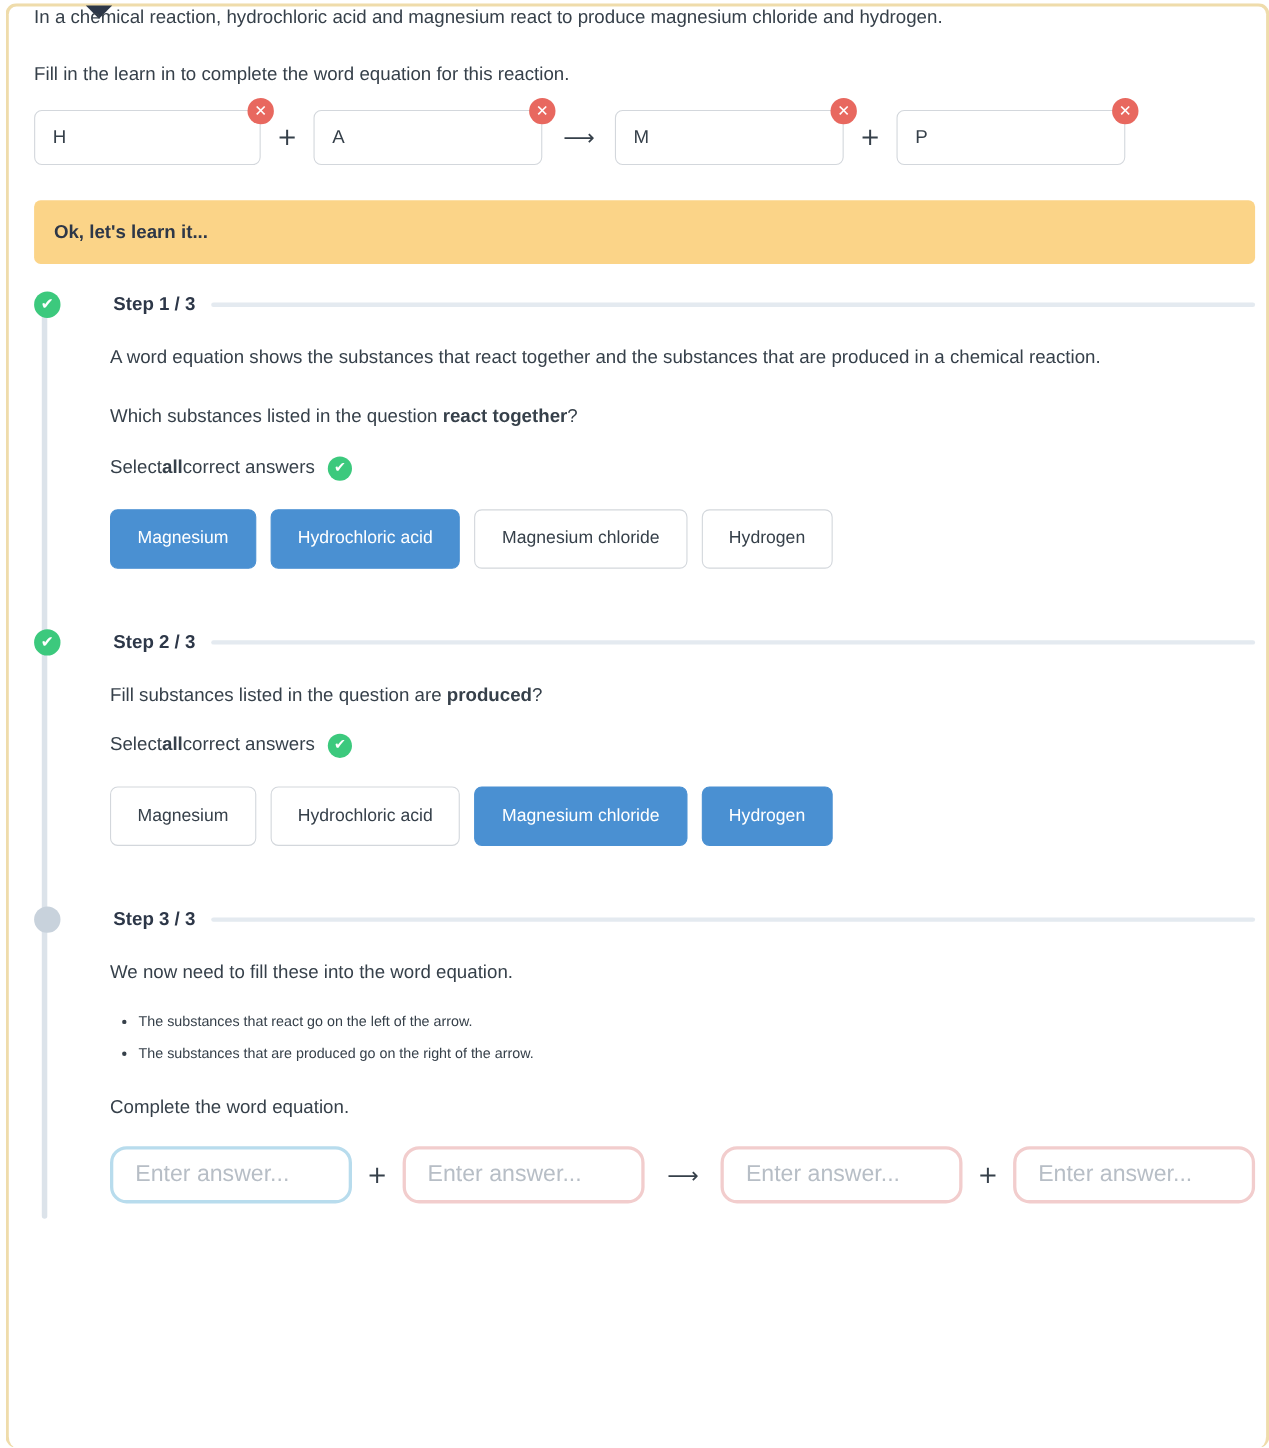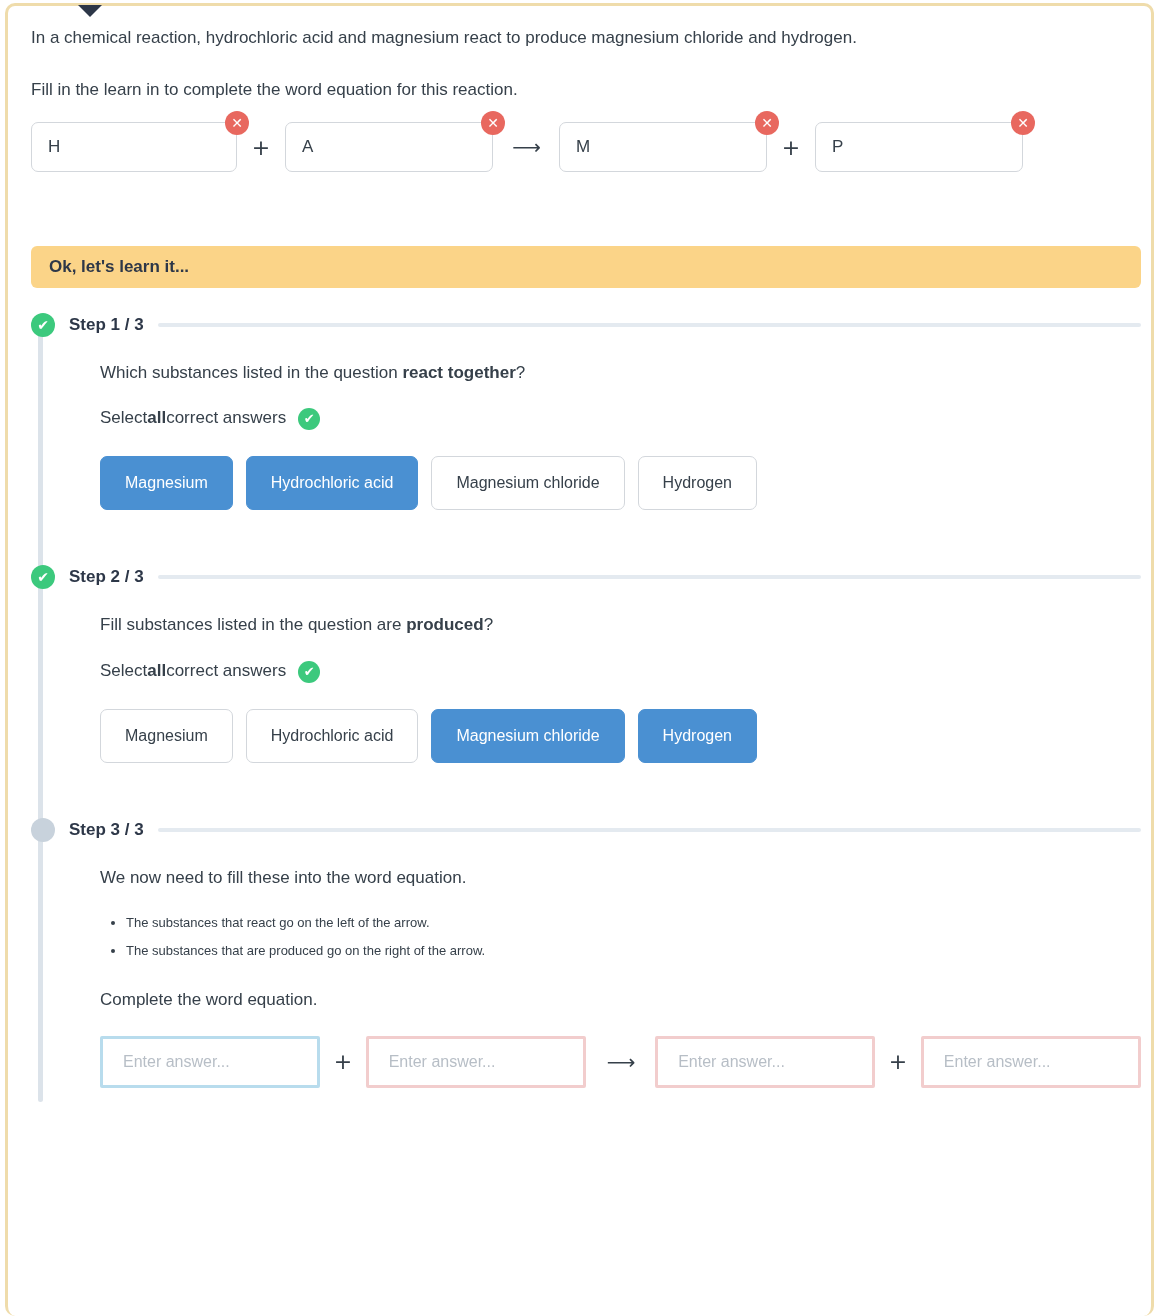--- a/index.html
+++ b/index.html
@@ -30,21 +30,21 @@
     position: absolute;
     left: 70px; top: -1px;
     width: 0; height: 0;
     border-left: 12px solid transparent;
     border-right: 12px solid transparent;
     border-top: 12px solid #2d3748;
   }
 
   .content {
     position: absolute;
-    left: 31px; top: 25px;
+    left: 31px; top: 3px;
     width: 1110px;
   }
 
   
   .intro-line {
     font-size: 17px;
     color: #36404a;
     line-height: 1.5;
     margin: 0 0 26px 0;
   }
@@ -100,22 +100,22 @@
     font-size: 20px;
     color: #36404a;
     width: 66px;
     text-align: center;
     font-family: "DejaVu Sans", sans-serif;
     letter-spacing: -1px;
   }
 
   
   .banner {
-    margin-top: 74px;
-    height: 42px;
+    margin-top: 32px;
+    height: 58px;
     background: #fbd488;
     border-radius: 6px;
     display: flex;
     align-items: center;
     padding-left: 18px;
     font-size: 17px;
     font-weight: 700;
     color: #2d3748;
   }
 
@@ -156,20 +156,21 @@
   .step-dot.pending {
     background: #c8d2dc;
     color: #c8d2dc;
   }
   .step-title {
     font-size: 17px;
     font-weight: 700;
     color: #2d3748;
     white-space: nowrap;
     padding-right: 14px;
+    margin-left: 34px;
   }
   .step-rule {
     flex: 1;
     height: 4px;
     background: #e4eaf0;
     border-radius: 2px;
   }
   .step-body {
     padding-left: 31px;
     padding-top: 22px;
@@ -241,26 +242,26 @@
 
   
   .ans-row {
     display: flex;
     align-items: center;
     margin-top: 20px;
   }
   .ans-input {
     height: 52px;
     width: 222px;
-    border-radius: 2px;
+    border-radius: 15px;
     background: #fff;
     display: flex;
     align-items: center;
     padding: 0 20px;
-    font-size: 16px;
+    font-size: 21px;
     color: #b7bec6;
     border: 3px solid #f2cdcd;
   }
   .ans-input.focused {
     border-color: #b8dced;
   }
   .ans-op {
     width: 46px;
     text-align: center;
     font-size: 22px;
@@ -316,20 +317,21 @@
     <div class="timeline">
       <div class="timeline-line"></div>
 
       <div class="step">
         <div class="step-head">
           <span class="step-dot">✔</span>
           <span class="step-title">Step 1 / 3</span>
           <span class="step-rule"></span>
         </div>
         <div class="step-body">
+          <p class="para">A word equation shows the substances that react together and the substances that are produced in a chemical reaction.</p>
           <p class="para tight"><span>Which substances listed in the question </span><b>react together</b><span>?</span></p>
           <div class="select-line">
             <span>Select </span>
               <b>all</b>
               <span> correct answers</span>
             <span class="tick-green">✔</span>
           </div>
           <div class="options">
             <div class="opt selected">Magnesium</div>
             <div class="opt selected">Hydrochloric acid</div>

